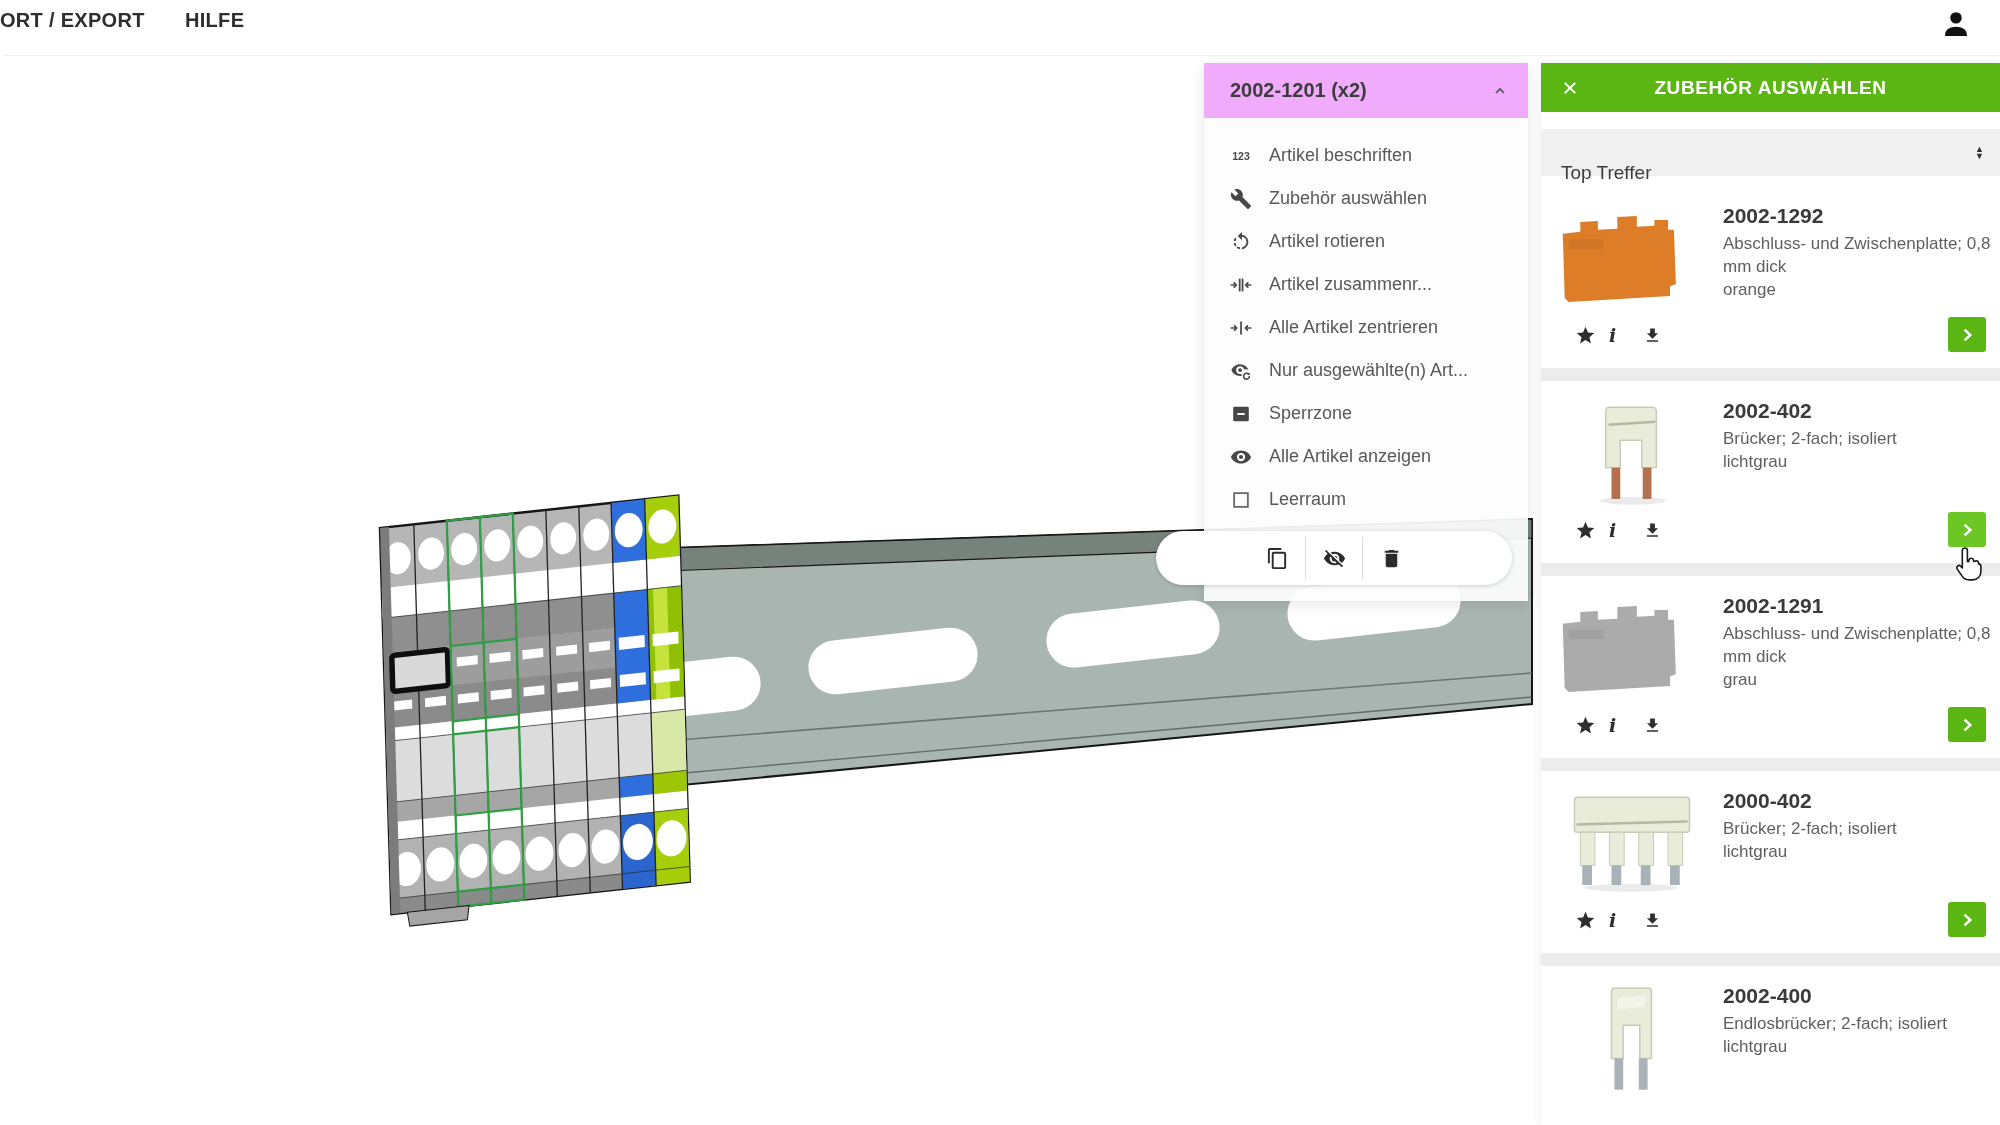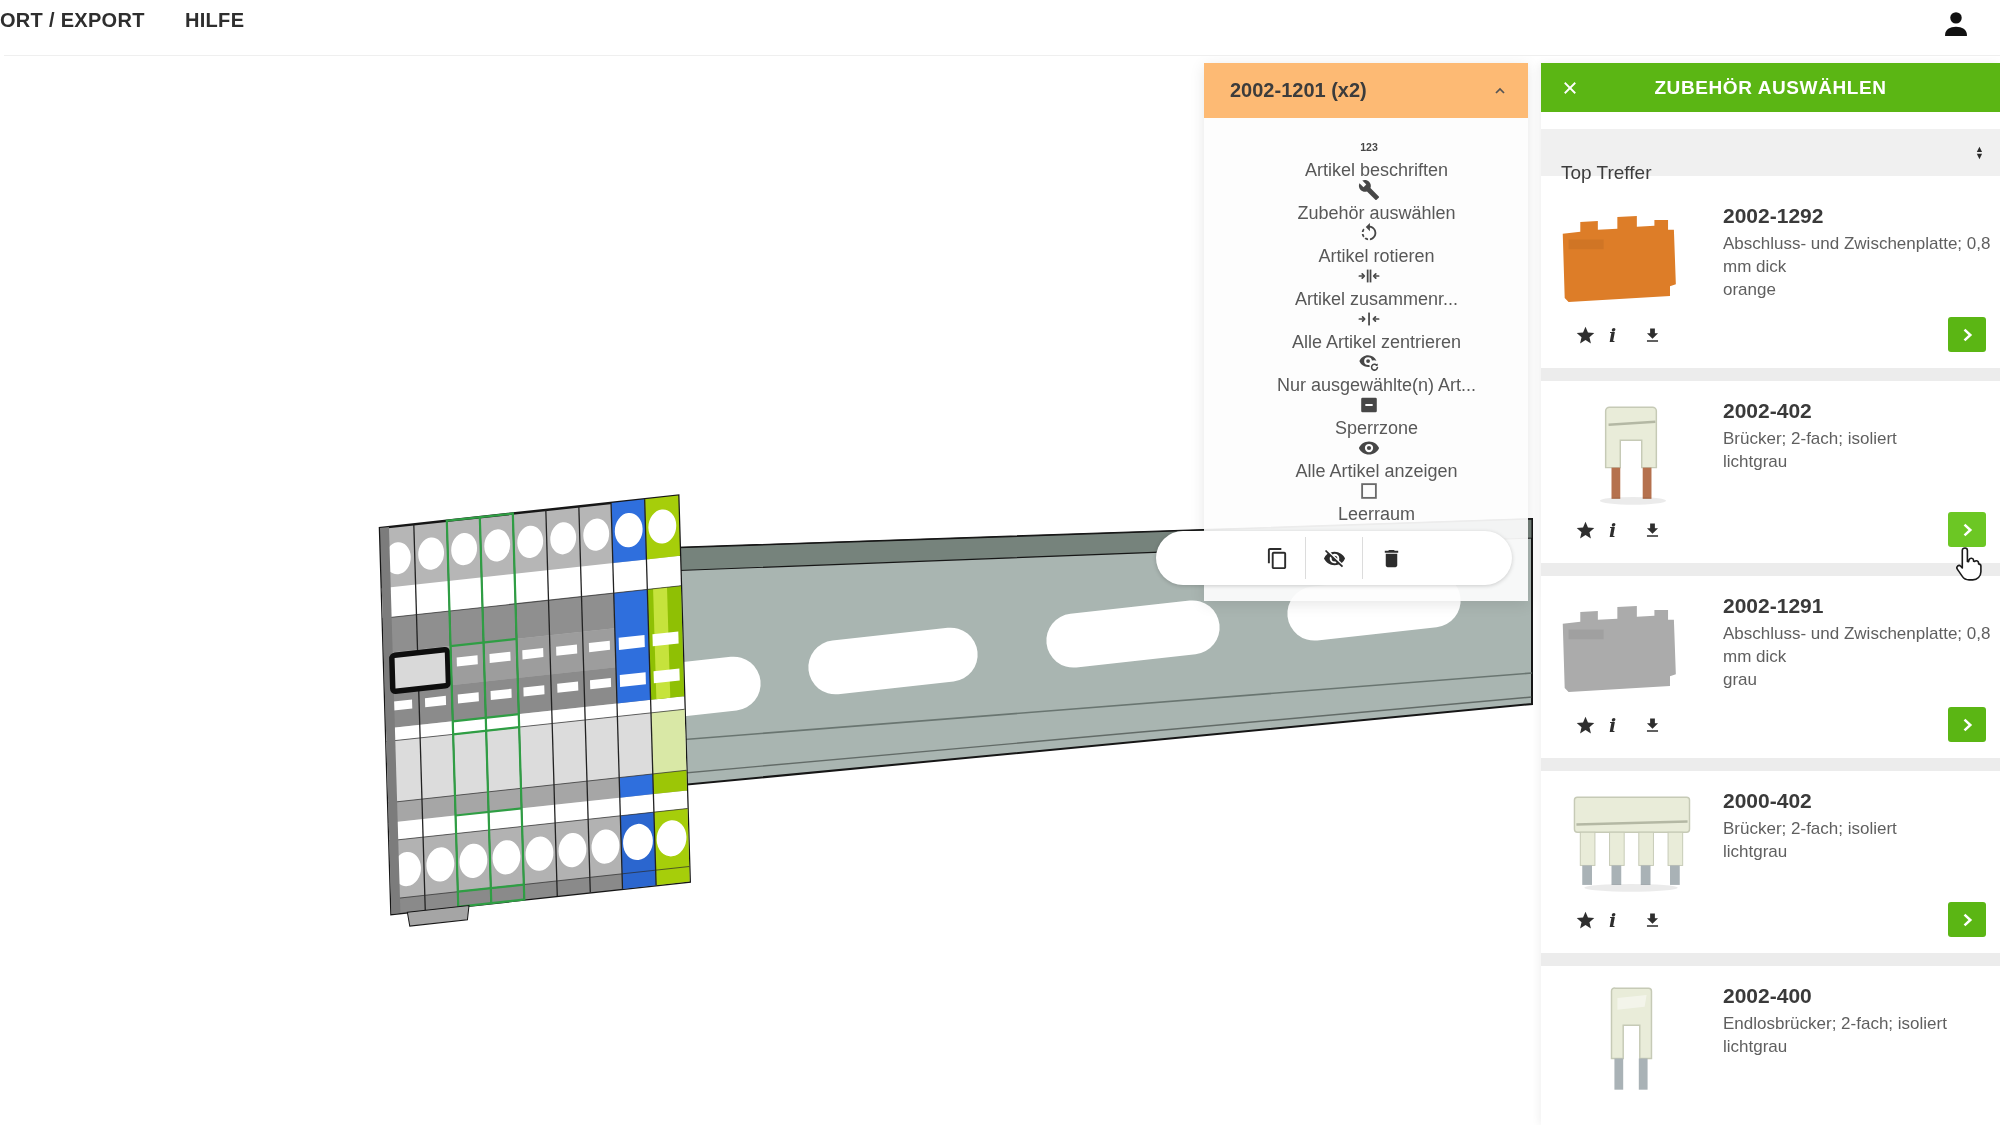--- a/index.html
+++ b/index.html
@@ -12,25 +12,25 @@
   .topbar{position:absolute;left:4px;top:0;width:2000px;height:55px;background:#fff;border-bottom:1px solid #efefef;z-index:6;}
   .topbar .mitem{position:absolute;top:9px;font-size:20px;font-weight:bold;color:#2e2e2e;letter-spacing:.3px;white-space:nowrap;cursor:pointer;}
   .mi-export{left:-4px;}
   .mi-help{left:181px;}
   .user-btn{position:absolute;right:28px;top:4px;width:40px;height:40px;display:flex;align-items:center;justify-content:center;cursor:pointer;}
   .user-btn svg{width:32px;height:32px;fill:#111;}
   
   .scene{position:absolute;left:0;top:0;width:2000px;height:1125px;z-index:1;}
   
   .ctx{position:absolute;left:1204px;top:63px;width:324px;z-index:3;box-shadow:0 3px 14px rgba(0,0,0,.10);}
-  .ctx-header{height:55px;background:#fdba74;display:flex;align-items:center;padding:0 20px 0 26px;cursor:pointer;}
+  .ctx-header{height:55px;background:#f0abfc;display:flex;align-items:center;padding:0 20px 0 26px;cursor:pointer;}
   .ctx-title{flex:1;font-size:20px;font-weight:bold;color:#3c3c3c;}
   .ctx-header svg{width:16px;height:16px;stroke:#555;stroke-width:2.6;fill:none;}
   .ctx-body{background:rgba(253,253,253,.93);padding-top:16px;}
-  .ctx-item{height:43px;display:flex;align-items:center;padding:0 18px 0 24px;cursor:pointer;flex-direction:column;}
+  .ctx-item{height:43px;display:flex;align-items:center;padding:0 18px 0 24px;cursor:pointer;}
   .ctx-ic{width:26px;height:26px;flex:0 0 26px;display:flex;align-items:center;justify-content:center;}
   .ctx-ic svg{width:22px;height:22px;fill:#474747;}
   .ctx-label{margin-left:15px;font-size:18px;color:#585858;white-space:nowrap;}
   .ctx-toolbar{position:relative;height:80px;}
   .pill{position:absolute;left:-48px;right:16px;top:10px;height:54px;background:#fff;border-radius:27px;
         box-shadow:0 1px 4px rgba(0,0,0,.18);display:flex;align-items:center;justify-content:center;}
   .pill .slot{width:56px;height:42px;display:flex;align-items:center;justify-content:center;cursor:pointer;}
   .pill .slot + .slot{border-left:1px solid #dcdcdc;}
   .pill svg{width:23px;height:23px;fill:#2c2c2c;}
   

